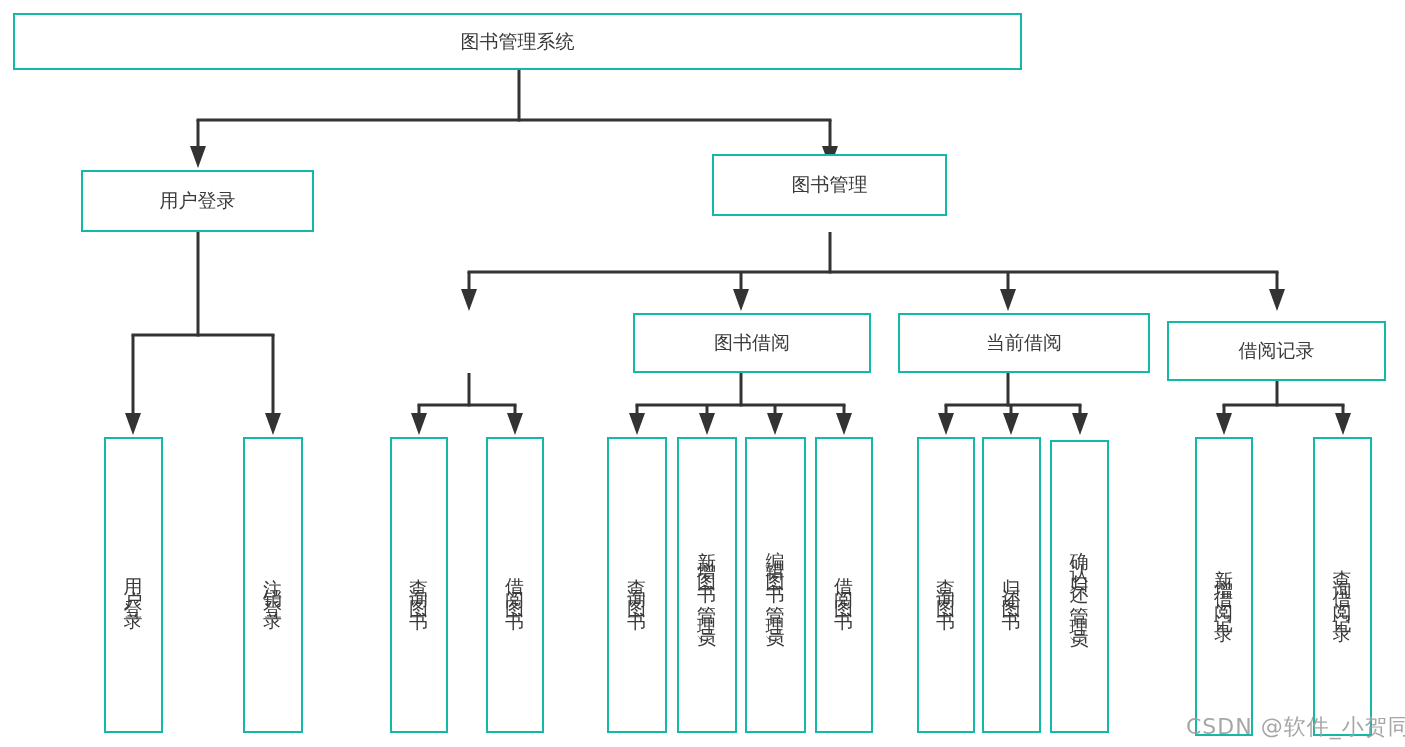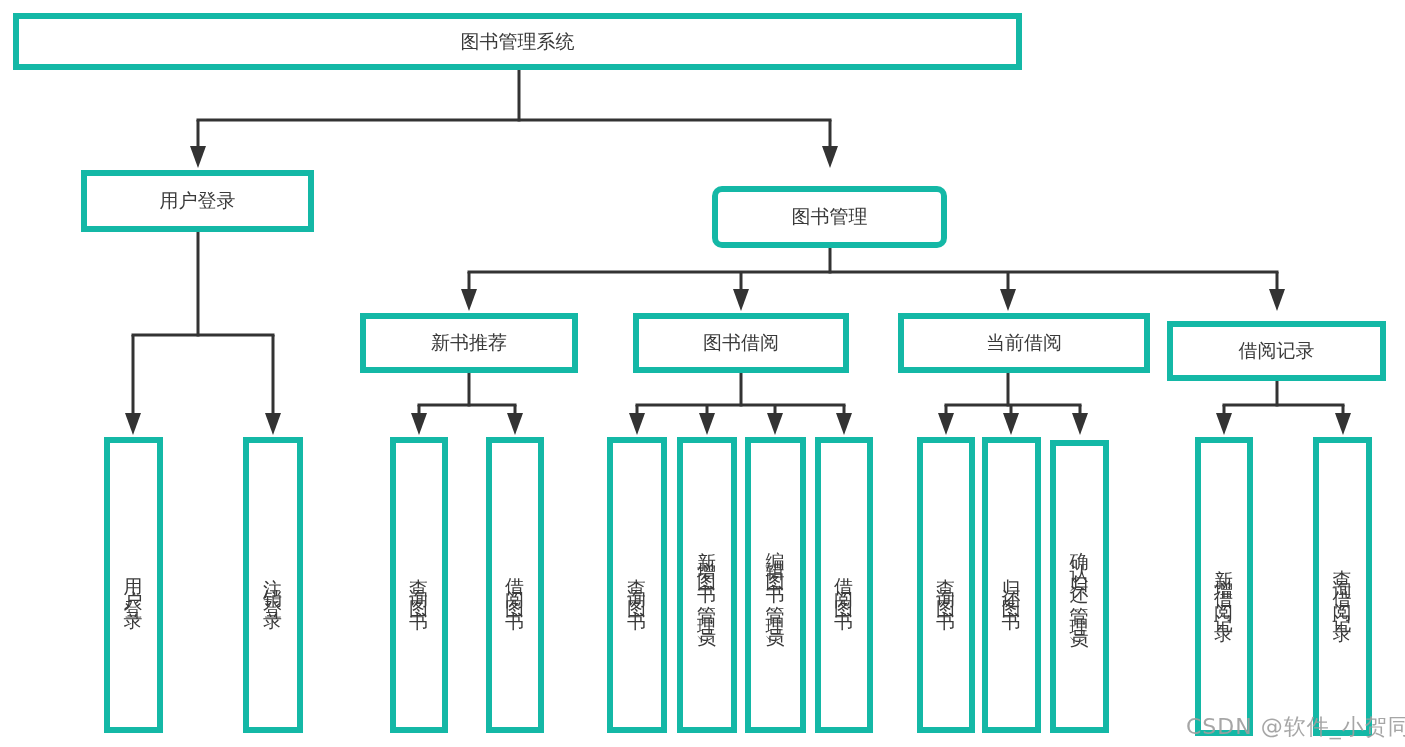--- a/index.html
+++ b/index.html
@@ -2,21 +2,21 @@
 <html><head>
 <meta charset="utf-8">
 <style>
   html,body{margin:0;padding:0;background:#fff;}
   .stage{
     position:relative;width:1405px;height:747px;background:#fff;overflow:hidden;
     font-family:"DejaVu Sans","Liberation Sans",sans-serif;
   }
   .connectors{position:absolute;left:0;top:0;z-index:1;}
   .node{
-    position:absolute;box-sizing:border-box;border:6px solid #14b8a6;background:#fff;
+    position:absolute;box-sizing:border-box;border:2px solid #14b8a6;background:#fff;
     display:flex;align-items:center;justify-content:center;
     color:#3a3a3a;font-size:19px;z-index:2;white-space:nowrap;
   }
   .node.v{
     writing-mode:vertical-rl;text-orientation:mixed;
     letter-spacing:11px;line-height:1;font-size:19px;
   }
   .watermark{
     position:absolute;left:1186px;top:712px;z-index:6;
     font-size:22px;color:rgba(158,158,158,0.92);letter-spacing:1px;white-space:nowrap;
@@ -89,24 +89,23 @@
       <polygon points="1003,413 1019,413 1011,435"></polygon>
       <polygon points="1072,413 1088,413 1080,435"></polygon>
       <polygon points="1216,413 1232,413 1224,435"></polygon>
       <polygon points="1335,413 1351,413 1343,435"></polygon>
     </g>
   </svg>
 
   <div class="node" style="left:13px;top:13px;width:1009px;height:57px;">图书管理系统</div>
 
   <div class="node" style="left:81px;top:170px;width:233px;height:62px;">用户登录</div>
-  <div class="node" style="left:712px;top:186px;width:235px;height:62px;border-radius:10px;">图书管理</div>
+  <div class="node" style="left:712px;top:154px;width:235px;height:62px;">图书管理</div>
 
-  <div class="node" style="left:360px;top:313px;width:218px;height:60px;">新书推荐</div>
-  <div class="node" style="left:633px;top:313px;width:216px;height:60px;">图书借阅</div>
+  <div class="node" style="left:633px;top:313px;width:238px;height:60px;">图书借阅</div>
   <div class="node" style="left:898px;top:313px;width:252px;height:60px;">当前借阅</div>
   <div class="node" style="left:1167px;top:313px;width:219px;height:60px;margin-top:8px;">借阅记录</div>
 
   <div class="node v" style="left:104px;top:437px;width:59px;height:296px;">用户登录</div>
   <div class="node v" style="left:243px;top:437px;width:60px;height:296px;">注销登录</div>
 
   <div class="node v" style="left:390px;top:437px;width:58px;height:296px;">查询图书</div>
   <div class="node v" style="left:486px;top:437px;width:58px;height:296px;">借阅图书</div>
 
   <div class="node v" style="left:607px;top:437px;width:60px;height:296px;">查询图书</div>

